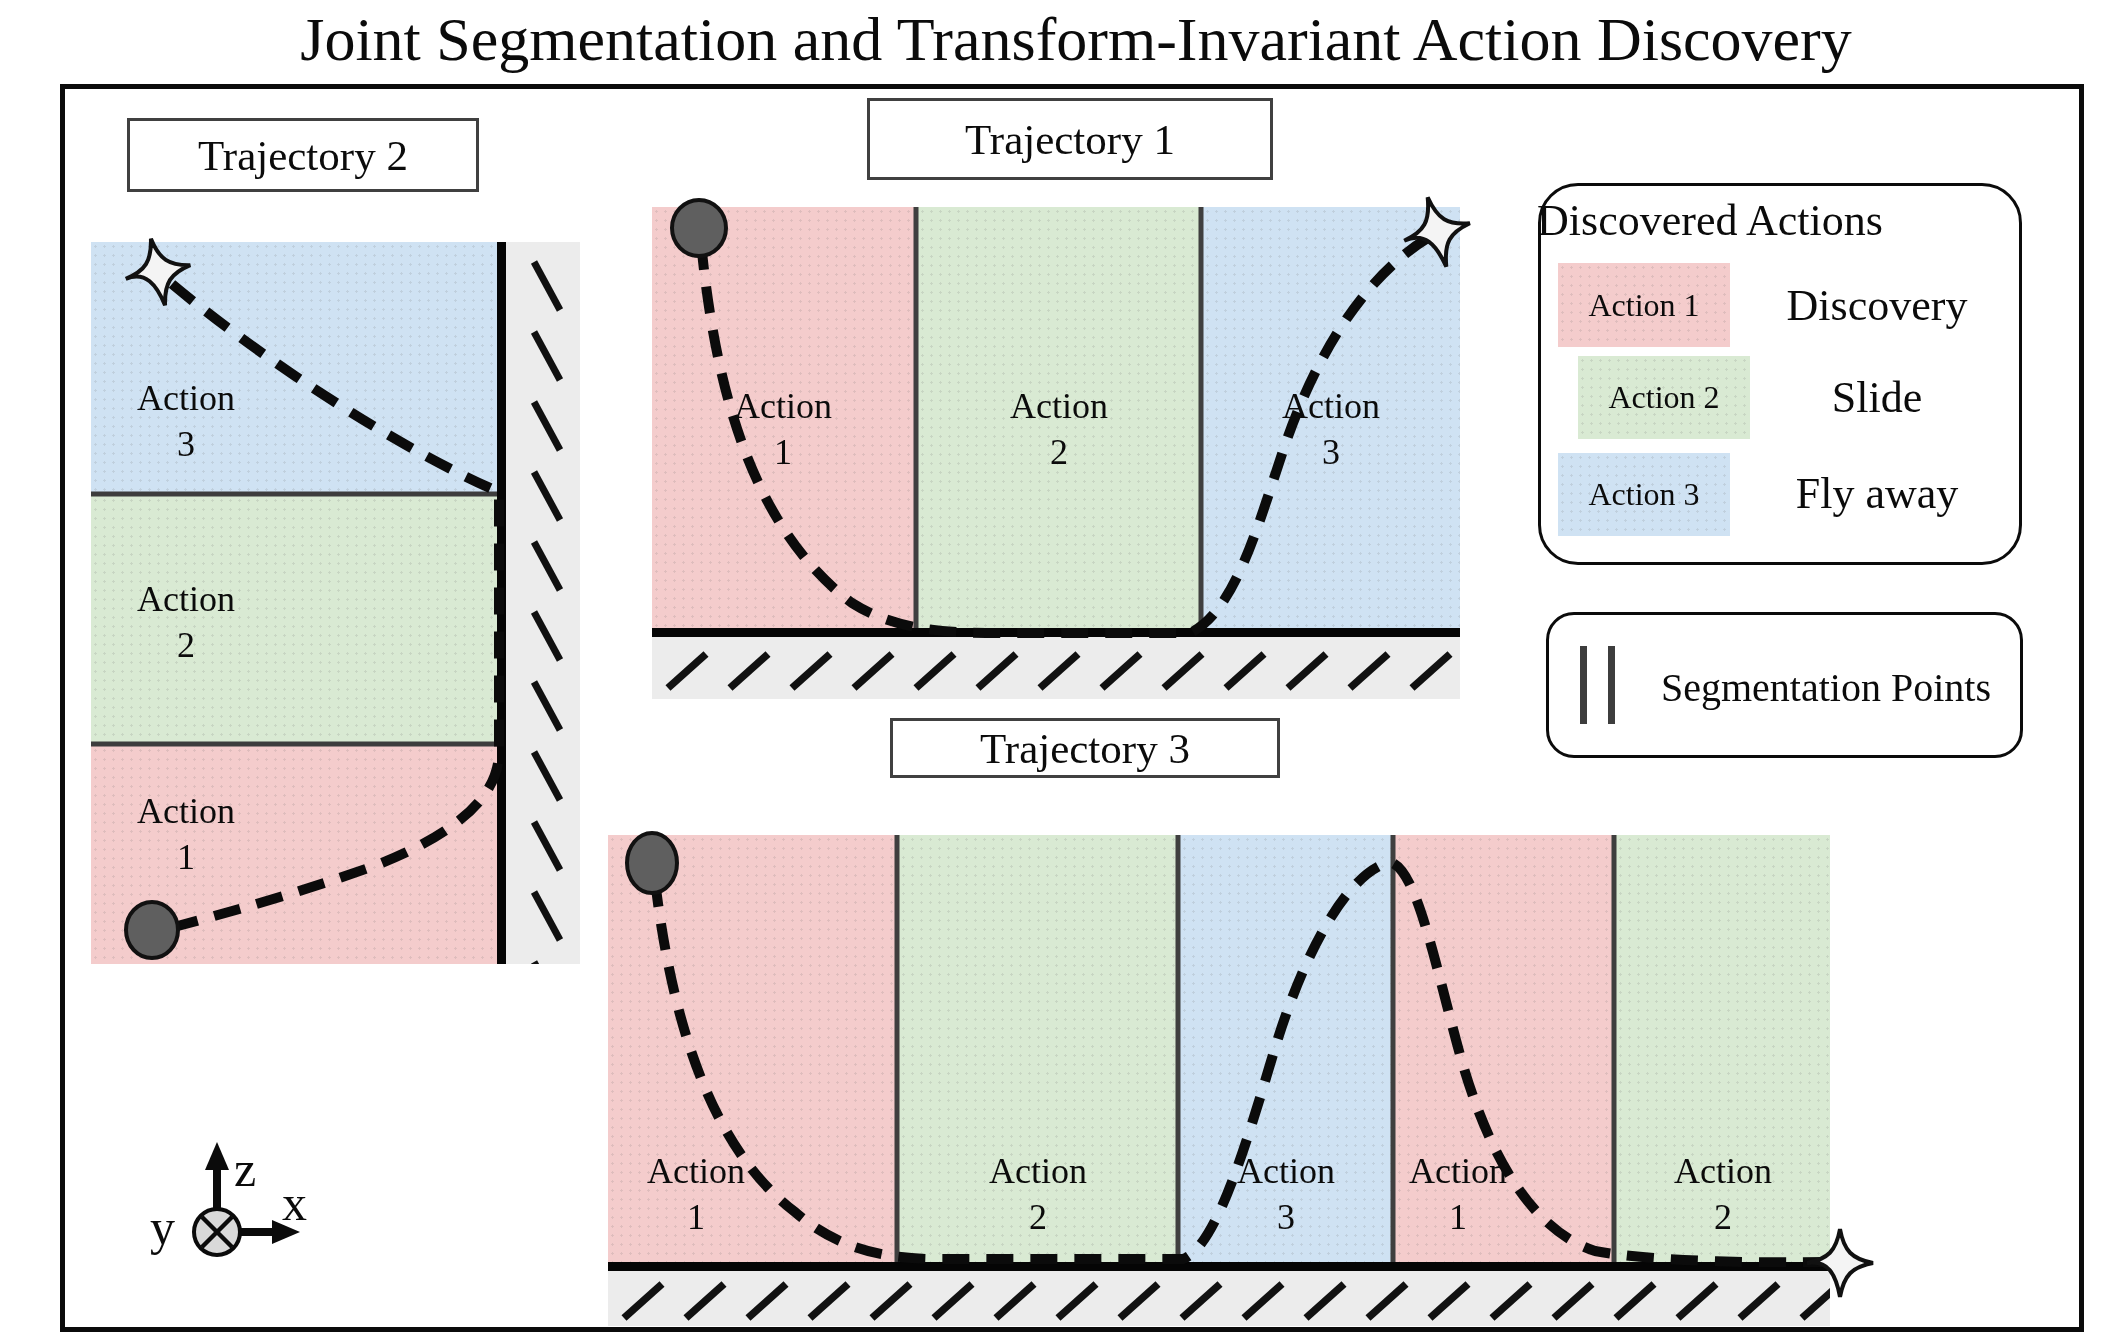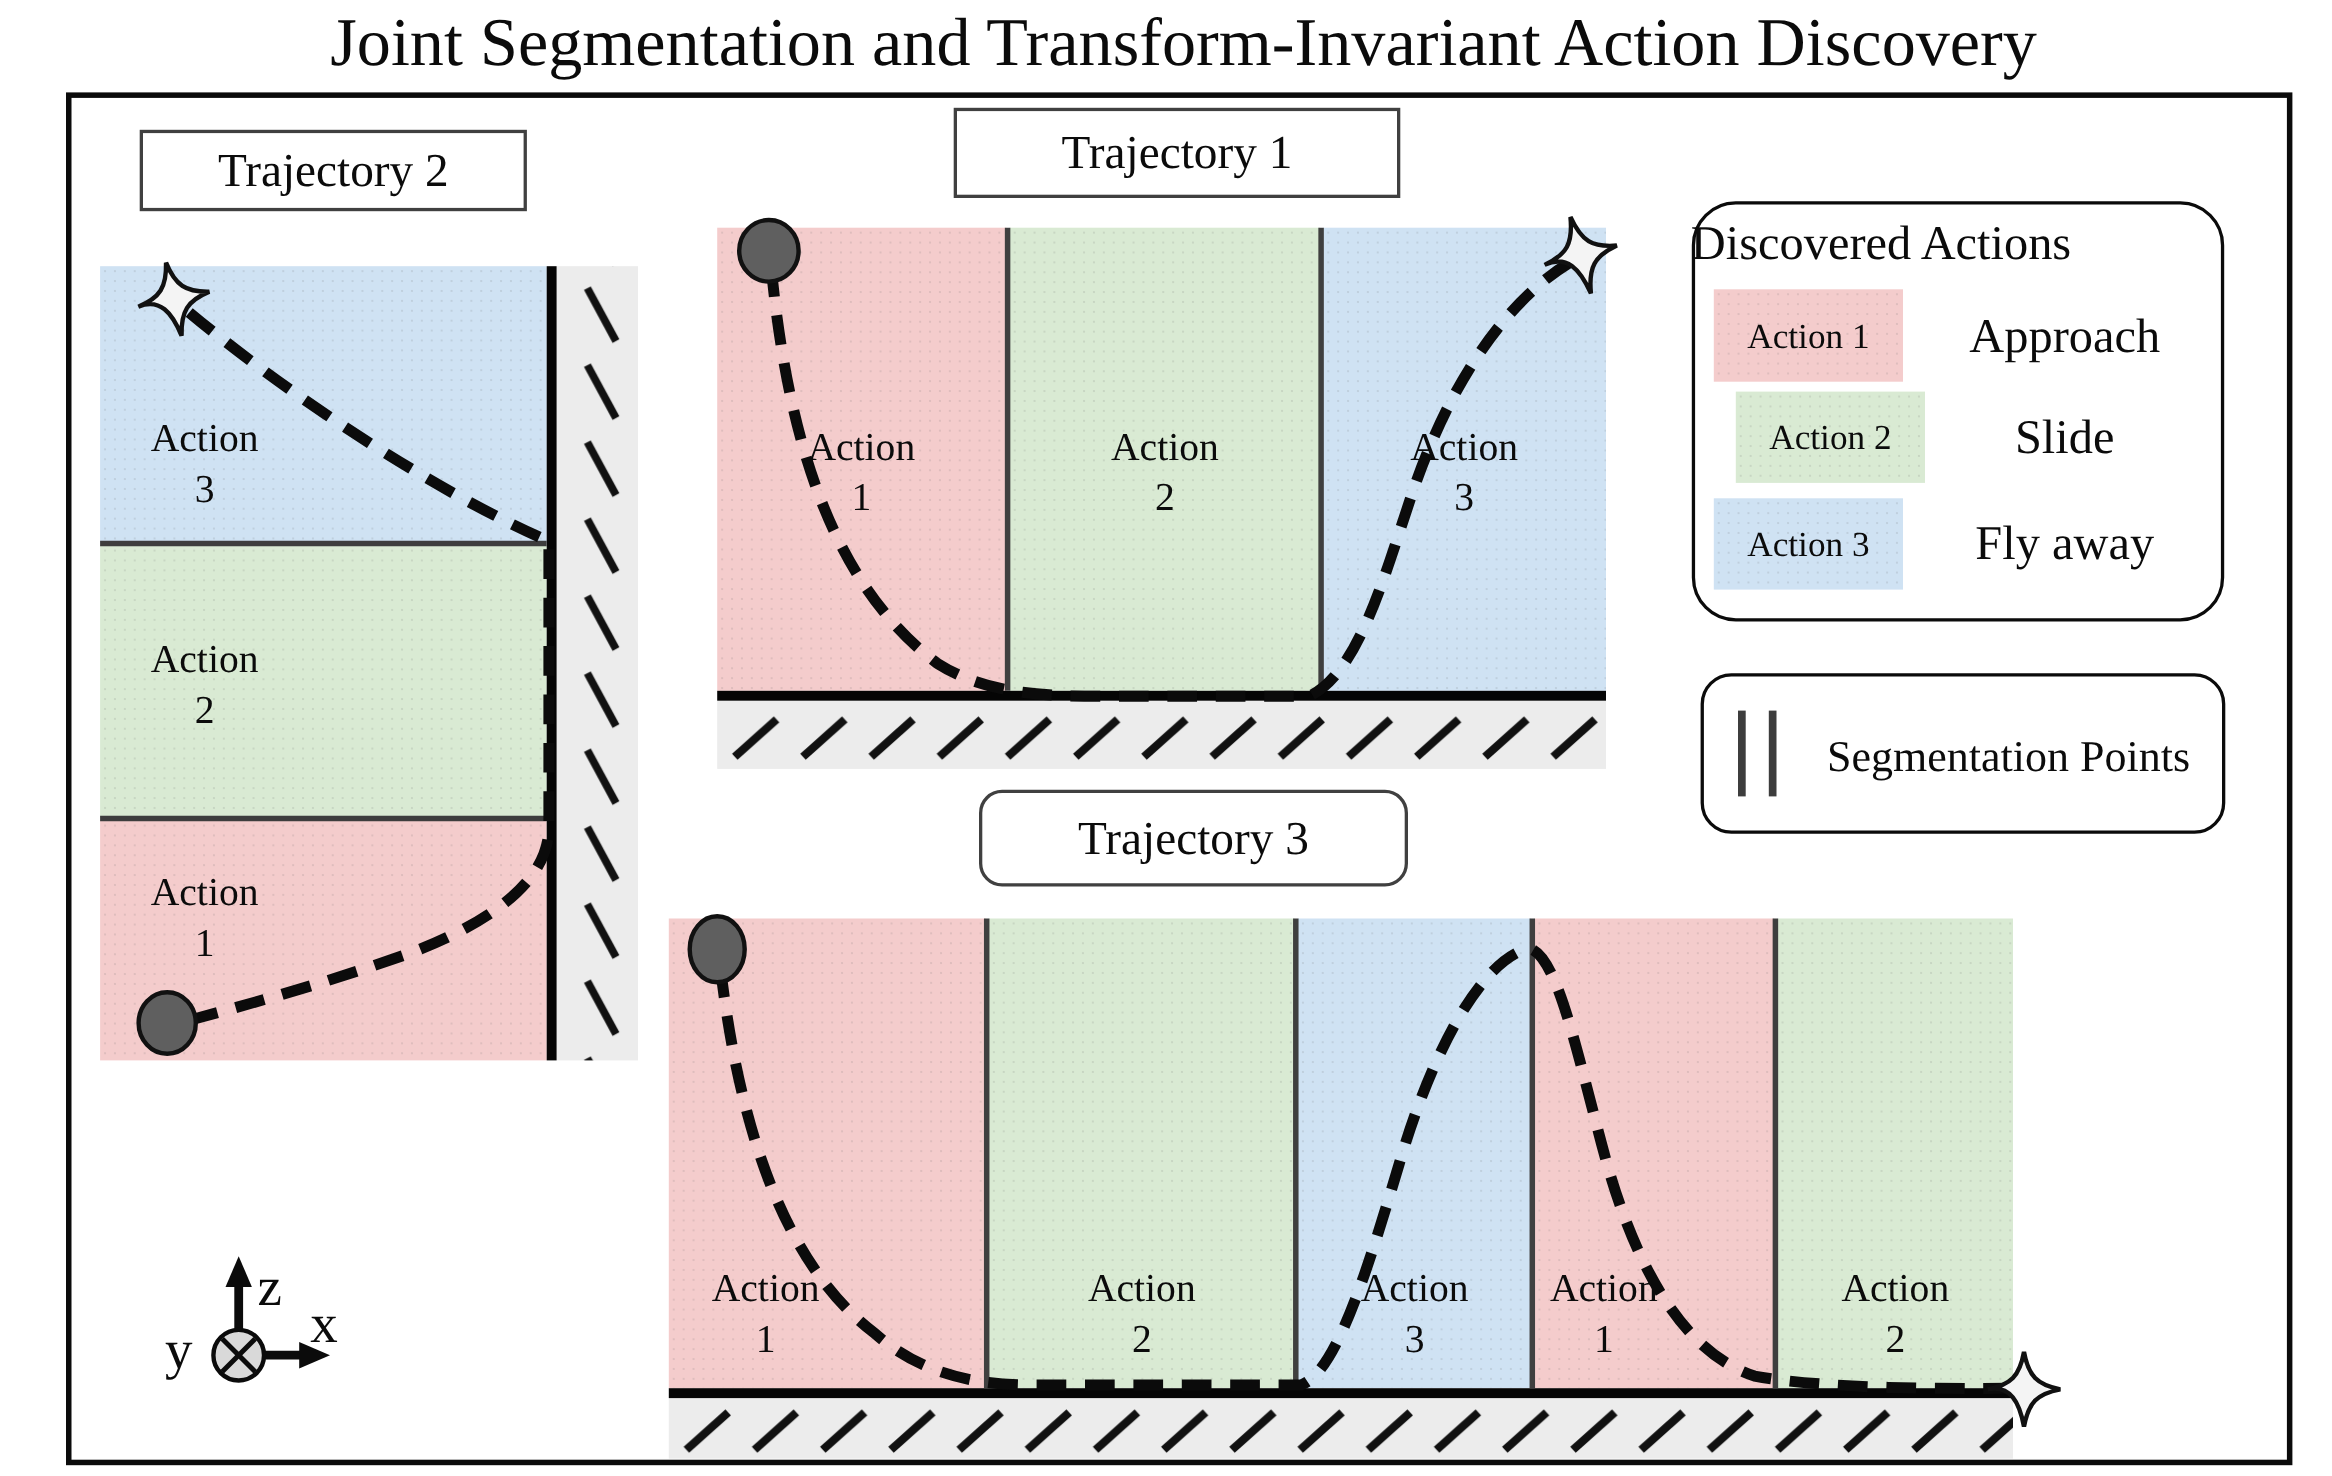--- a/index.html
+++ b/index.html
@@ -78,21 +78,21 @@
   </div>
   <div class="region-label" style="left:969px;top:383px;">
     <div>Action</div>
     <div>2</div>
   </div>
   <div class="region-label" style="left:1241px;top:383px;">
     <div>Action</div>
     <div>3</div>
   </div>
 
-  <div class="panel-title" style="left:890px;top:718px;width:390px;height:88px;border-radius:21px;">
+  <div class="panel-title" style="left:890px;top:718px;width:390px;height:60px;">
     <span>Trajectory 3</span>
   </div>
 
   <div class="region c1" style="left:608px;top:835px;width:288px;height:427px;"></div>
   <div class="region c2" style="left:899px;top:835px;width:278px;height:427px;"></div>
   <div class="region c3" style="left:1180px;top:835px;width:212px;height:427px;"></div>
   <div class="region c1" style="left:1395px;top:835px;width:218px;height:427px;"></div>
   <div class="region c2" style="left:1616px;top:835px;width:214px;height:427px;"></div>
 
   <div class="region-label" style="left:606px;top:1148px;">
@@ -122,21 +122,21 @@
   <div class="swatch c1" style="top:263px;height:84px;">
     <span>Action 1</span>
   </div>
   <div class="swatch c2" style="top:356px;height:83px;margin-left:20px;">
     <span>Action 2</span>
   </div>
   <div class="swatch c3" style="top:453px;height:83px;">
     <span>Action 3</span>
   </div>
 
-  <div class="meaning" style="top:280px;">Approach</div>
+  <div class="meaning" style="top:280px;">Discovery</div>
   <div class="meaning" style="top:372px;">Slide</div>
   <div class="meaning" style="top:468px;">Fly away</div>
 
   <div class="seg-box"></div>
   <div class="seg-bar" style="left:1580px;"></div>
   <div class="seg-bar" style="left:1608px;"></div>
   <div class="seg-label">Segmentation Points</div>
 
   <div class="axis-label" style="left:234px;top:1140px;">z</div>
   <div class="axis-label" style="left:282px;top:1174px;">x</div>

